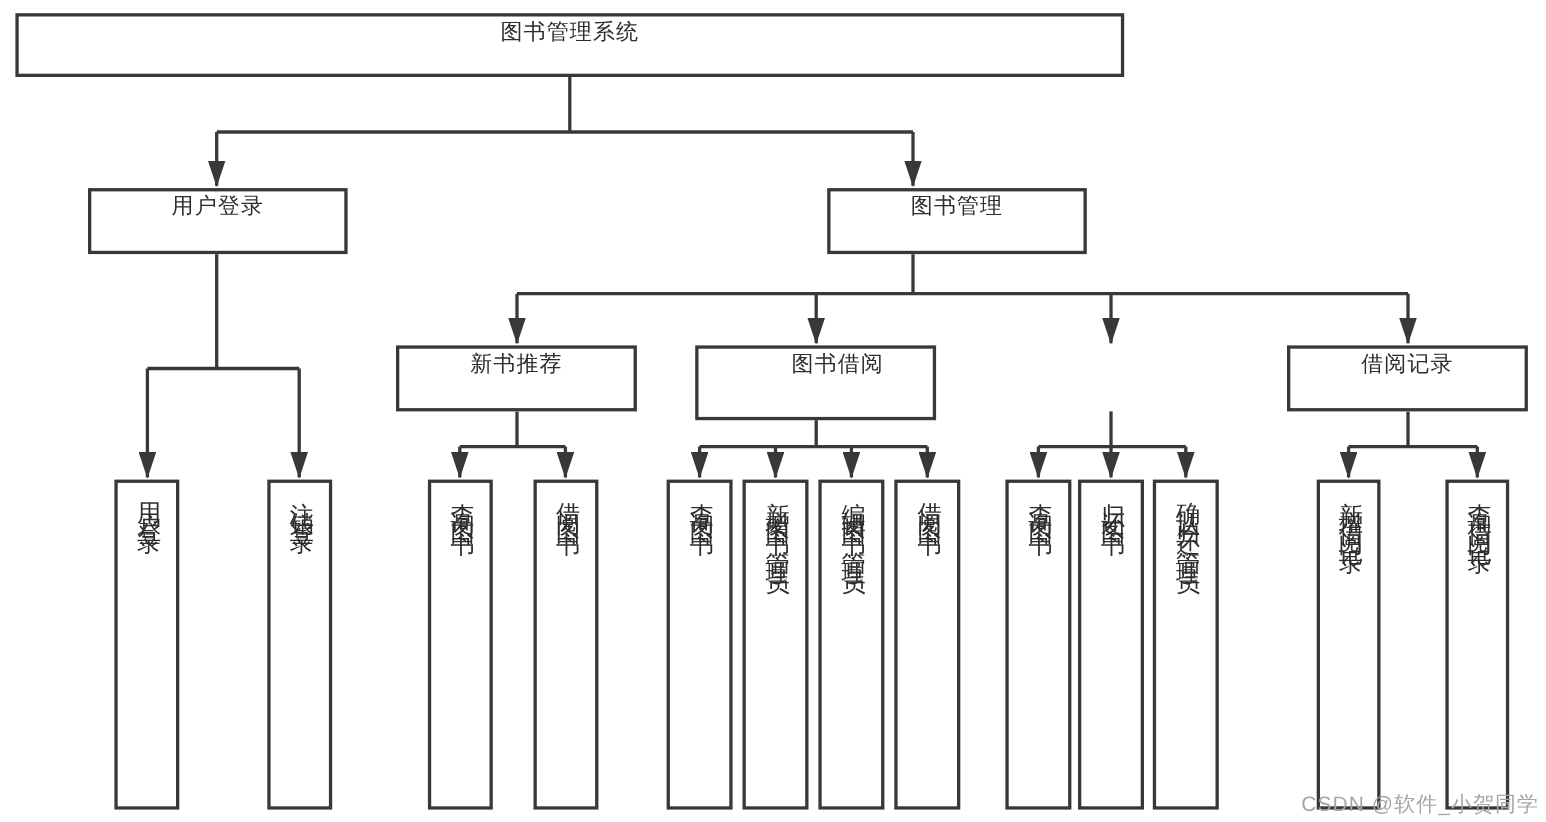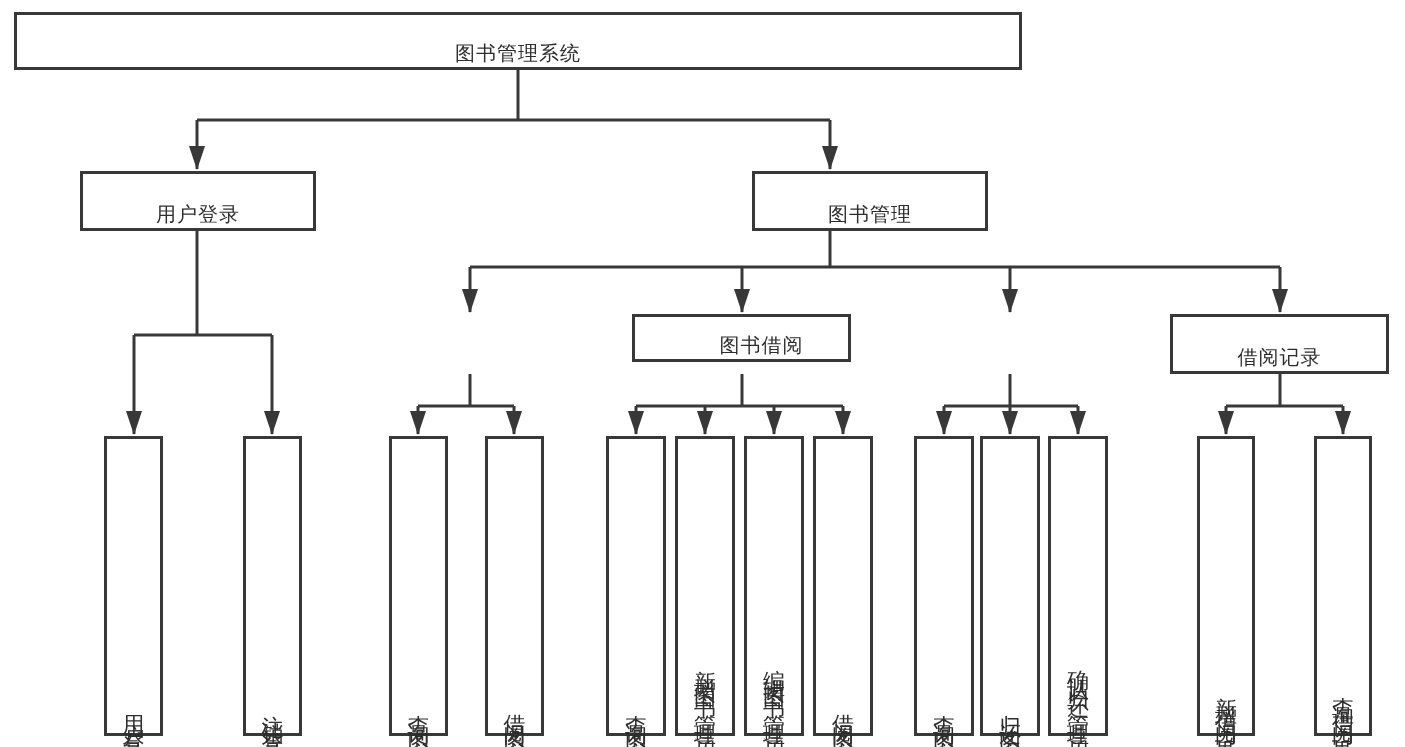--- a/index.html
+++ b/index.html
@@ -16,23 +16,24 @@
     background:var(--boxbg);
     overflow:hidden;
   }
   .connectors{position:absolute;left:0;top:0;width:1405px;height:747px;}
   .box{
     position:absolute;
     box-sizing:border-box;
     border:3px solid var(--line);
     background:var(--boxbg);
     display:flex;
-    align-items:flex-end;
+    align-items:flex-start;
     justify-content:center;
     color:var(--text);
+    font-family:Liberation Mono, monospace;
   }
   .box .h-label{
     font-size:20px;
     letter-spacing:1px;
     white-space:nowrap;
   }
   .box.tall .v-label{
     writing-mode:vertical-rl;
     text-orientation:mixed;
     font-size:22px;
@@ -110,21 +111,24 @@
     <span class="h-label">图书管理系统</span>
   </div>
 
   <div class="box" style="left:80px;top:171px;width:236px;height:60px;">
     <span class="h-label">用户登录</span>
   </div>
   <div class="box" style="left:752px;top:171px;width:236px;height:60px;">
     <span class="h-label">图书管理</span>
   </div>
 
-  <div class="box" style="left:632px;top:314px;width:219px;height:48px;padding-left:40px;">
+  <div class="box" style="left:360px;top:314px;width:219px;height:60px;">
+    <span class="h-label">新书推荐</span>
+  </div>
+  <div class="box" style="left:632px;top:314px;width:219px;height:68px;padding-left:40px;">
     <span class="h-label">图书借阅</span>
   </div>
   <div class="box" style="left:1170px;top:314px;width:219px;height:60px;">
     <span class="h-label">借阅记录</span>
   </div>
 
   <div class="box tall" style="left:104px;top:436px;width:59px;height:300px;">
     <span class="v-label">用户登录</span>
   </div>
   <div class="box tall" style="left:243px;top:436px;width:59px;height:300px;">
@@ -161,14 +165,15 @@
     <span class="v-label">确认归还（管理员）</span>
   </div>
 
   <div class="box tall" style="left:1197px;top:436px;width:58px;height:300px;">
     <span class="v-label">新增借阅记录</span>
   </div>
   <div class="box tall" style="left:1314px;top:436px;width:58px;height:300px;">
     <span class="v-label">查询借阅记录</span>
   </div>
 
+  <div class="watermark">CSDN @软件_小贺同学</div>
 
 </div>
 
 </body></html>

